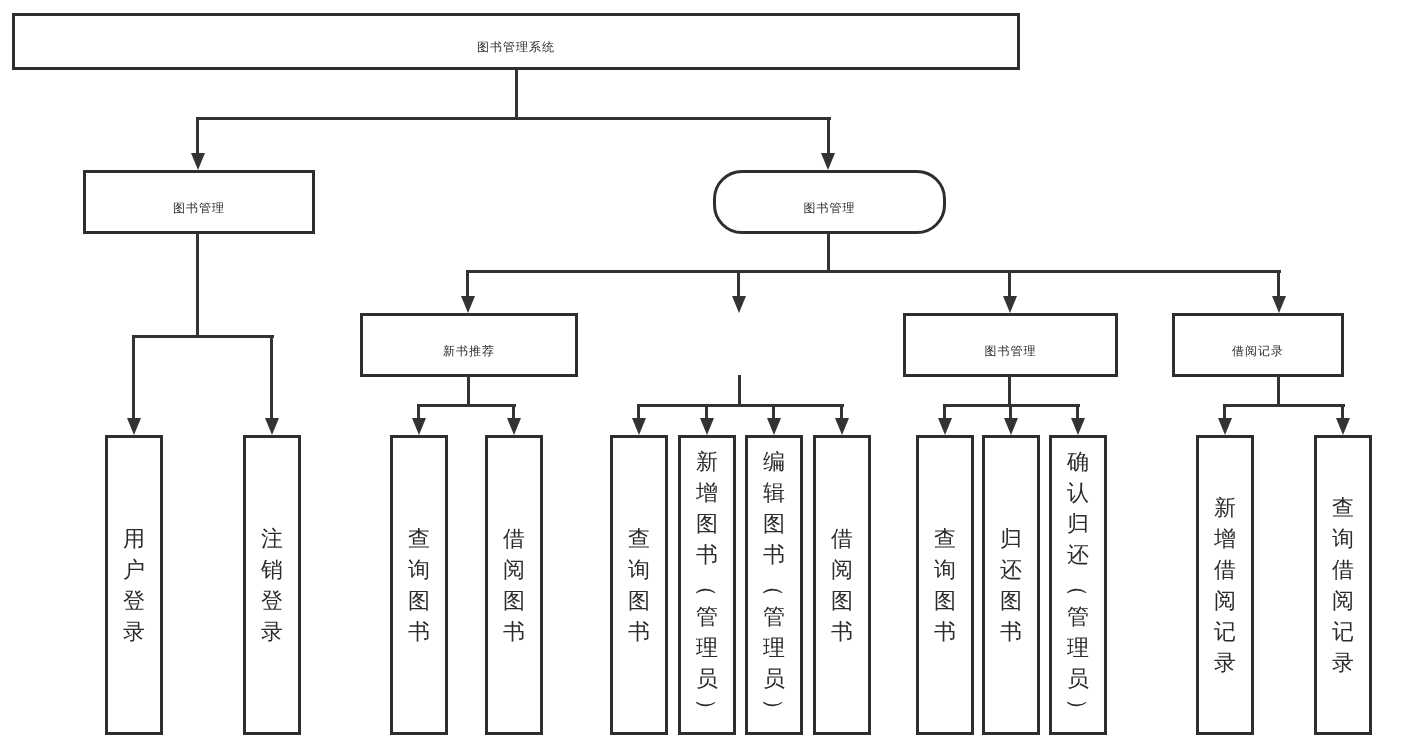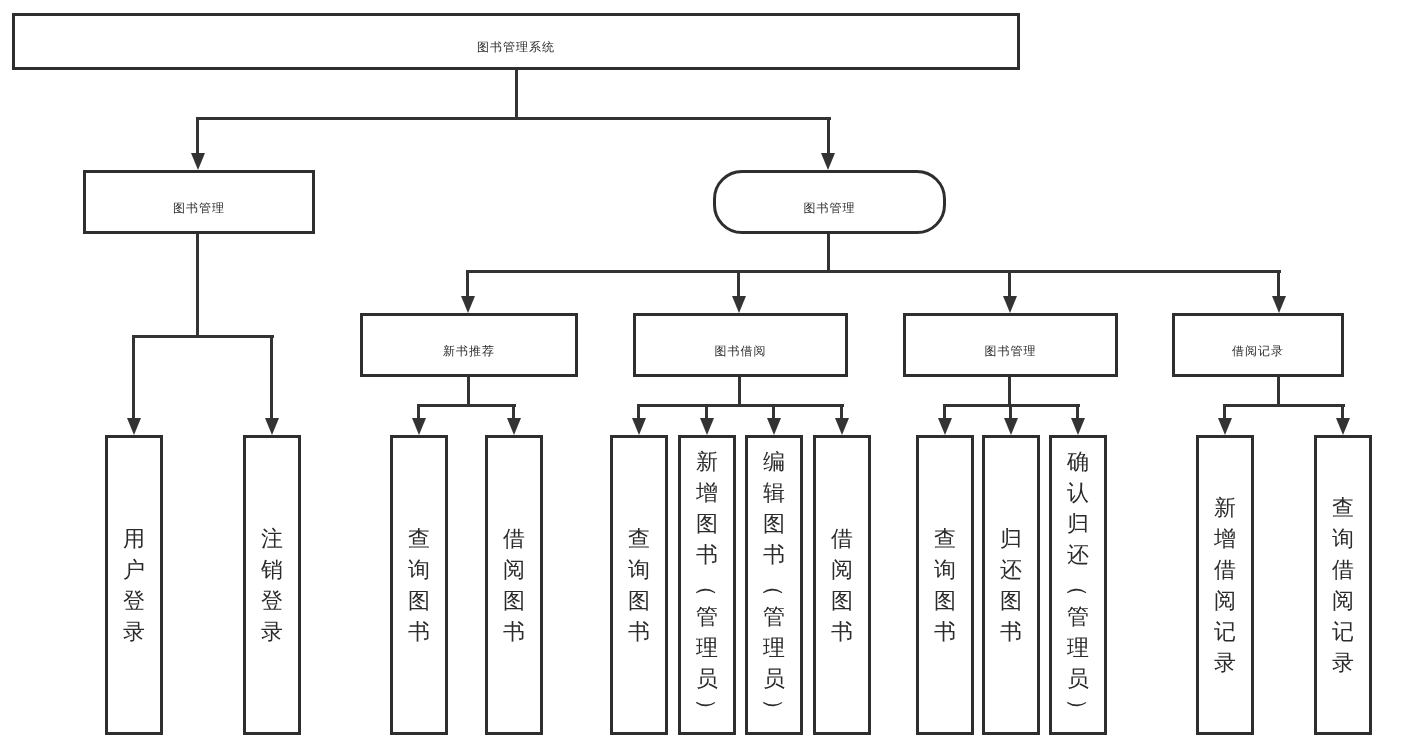--- a/index.html
+++ b/index.html
@@ -125,23 +125,20 @@
   <div class="box l2-box" style="left:83px;width:232px;">
     <span class="hlabel">图书管理</span>
   </div>
   <div class="box l2-box" style="left:713px;width:233px;border-radius:29px;">
     <span class="hlabel">图书管理</span>
   </div>
 
   <div class="box l3-box" style="left:360px;width:218px;">
     <span class="hlabel">新书推荐</span>
   </div>
-  <div class="box l3-box" style="left:633px;width:215px;">
-    <span class="hlabel">图书借阅</span>
-  </div>
   <div class="box l3-box" style="left:903px;width:215px;">
     <span class="hlabel">图书管理</span>
   </div>
   <div class="box l3-box" style="left:1172px;width:172px;">
     <span class="hlabel">借阅记录</span>
   </div>
 
   <div class="box leafbox" style="left:105px;">
     <span class="vtext">
         <span class="vchar">用</span>

